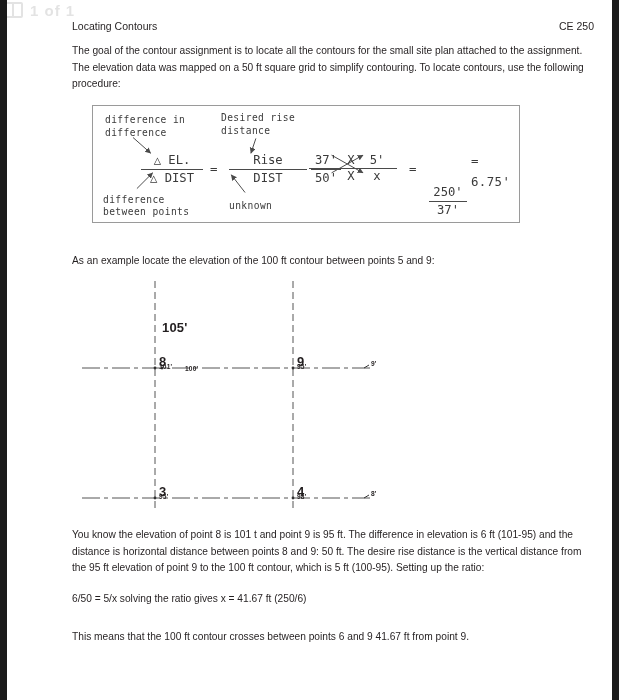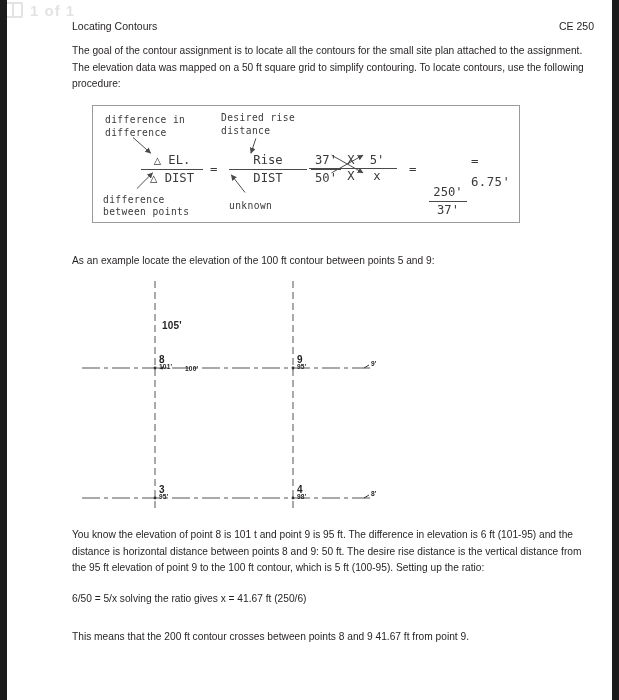--- a/index.html
+++ b/index.html
@@ -145,21 +145,21 @@
   .diagram {
     position: relative;
     width: 400px;
     height: 230px;
     margin: 12px 0 0 10px;
   }
   .diagram svg { display: block; }
   .dlabel {
     position: absolute;
     font-family: "Liberation Sans", sans-serif;
-    font-size: 10px;
+    font-size: 13px;
     font-weight: bold;
     color: #231f20;
     white-space: nowrap;
     letter-spacing: 0.2px;
   }
   .dlabel.sm { font-size: 6.6px; font-weight: bold; }
 </style>
 </head>
 <body>
 
@@ -294,16 +294,16 @@
       <span class="dlabel" style="left:77px; top:203px;">3</span>
       <span class="dlabel sm" style="left:77px; top:212px;">95'</span>
 
       <span class="dlabel" style="left:215px; top:203px;">4</span>
       <span class="dlabel sm" style="left:215px; top:212px;">98'</span>
       <span class="dlabel sm" style="left:289px; top:209px;">8'</span>
     </div>
 
     <p class="body-text para" style="margin-top:16px;">You know the elevation of point 8 is 101 t and point 9 is 95 ft.  The difference in elevation is 6 ft (101-95) and the distance is horizontal distance between points 8 and 9: 50 ft.  The desire rise distance is the vertical distance from the 95 ft elevation of point 9 to the 100 ft contour, which is 5 ft (100-95).  Setting up the ratio:</p>
     <p class="body-text para" style="margin-top:14px;">6/50 = 5/x  solving the ratio gives x = 41.67 ft   (250/6)</p>
-    <p class="body-text para" style="margin-top:22px;">This means that the 200 ft contour crosses between points 8 and 9 41.67 ft from point 9.</p>
+    <p class="body-text para" style="margin-top:22px;">This means that the 100 ft contour crosses between points 6 and 9 41.67 ft from point 9.</p>
 
   </div>
 </div>
 
 </body></html>

